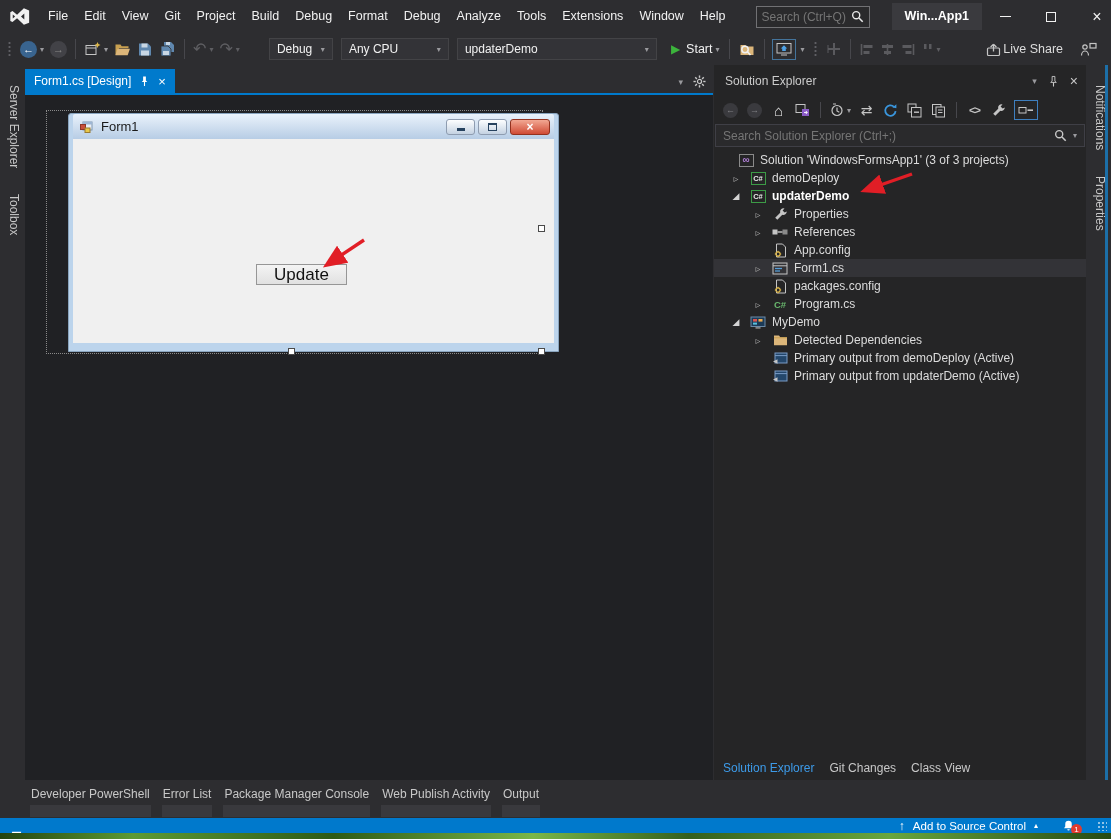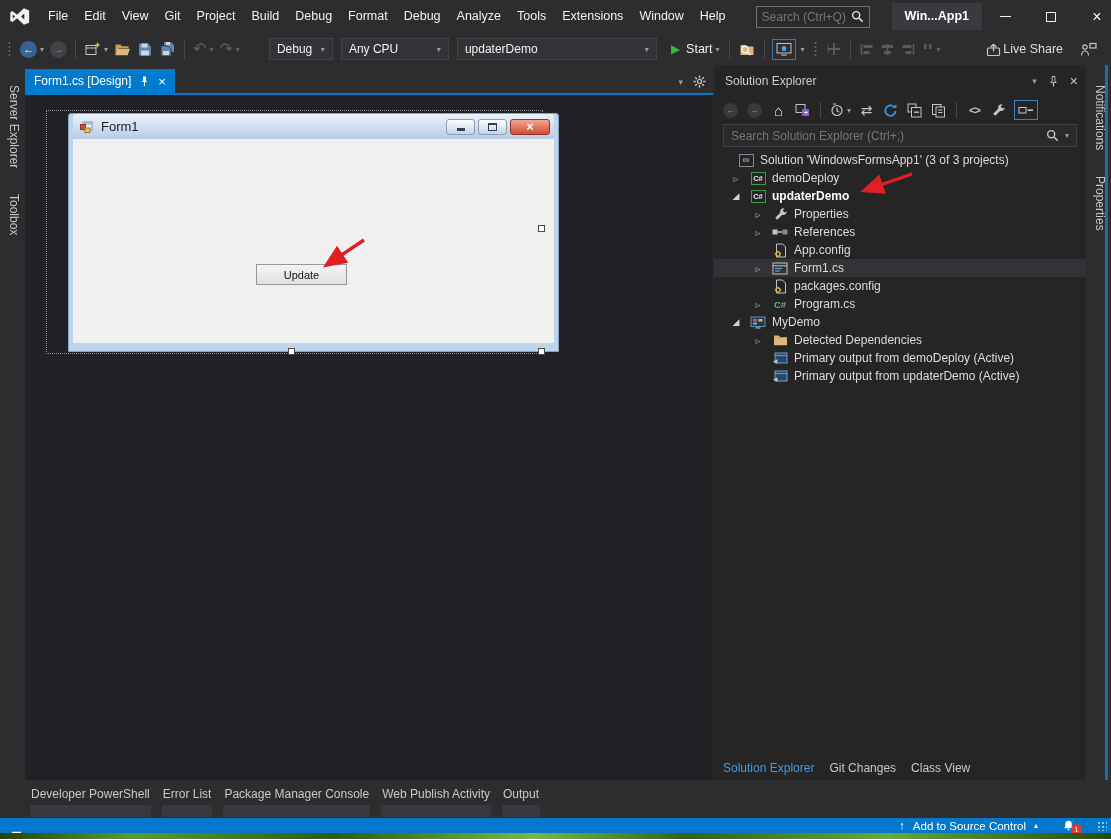--- a/index.html
+++ b/index.html
@@ -60,32 +60,32 @@
   .ftitle { height:25px; display:flex; align-items:center; padding:0 2px 0 6px; background:linear-gradient(#EAF2FB, #B7CDE5); border-radius:2px 2px 0 0; }
   .ftitle .txt { margin-left:7px; font-size:13px; color:#1A1A1A; }
   .fbtns { margin-left:auto; display:flex; gap:3px; padding-right:2px; }
   .fbtn { height:16px; border-radius:3px; border:1px solid #8E9CB0; background:linear-gradient(#FDFEFF,#C4D2E2); display:flex; align-items:center; justify-content:center; }
   .fbtn.mm { width:29px; }
   .fbtn.cl { width:40px; border-color:#93321F; background:linear-gradient(#F2A893,#D04B35); color:#fff; font-weight:bold; font-size:12px; line-height:12px; }
   .fmin { width:8px; height:3px; background:#26425F; margin-top:6px; }
   .fmax { width:9px; height:8px; border:1px solid #26425F; border-top-width:2px; }
   .fclient { position:relative; height:204px; background:#F0F0F0; }
   .fheading { position:absolute; top:45px; left:0; right:14px; text-align:center; font-size:34px; color:#0A0A0A; letter-spacing:0.5px; }
-  .fbutton { position:absolute; left:183px; top:125px; width:91px; height:21px; background:linear-gradient(#F4F4F4,#E1E1E1); border:1px solid #969696; display:flex; align-items:center; justify-content:center; font-size:11px; color:#111; }
+  .fbutton { position:absolute; left:183px; top:125px; width:91px; height:21px; background:linear-gradient(#F4F4F4,#E1E1E1); border:1px solid #969696; display:flex; align-items:center; justify-content:center; font-size:17px; color:#111; }
   .handle { position:absolute; width:7px; height:7px; background:#fff; border:1px solid #4A4A4A; }
   
   .solpanel { position:absolute; left:714px; top:65px; width:372px; height:715px; background:#252526; display:flex; flex-direction:column; }
   .solhead { height:32px; display:flex; align-items:center; padding:0 8px 0 11px; color:#CCCCCC; font-size:12px; }
   .solhead .hicons { margin-left:auto; display:flex; gap:11px; align-items:center; color:#C8C8C8; }
   .soltools { height:26px; display:flex; align-items:center; gap:7px; padding:0 8px; }
   .sicon { display:flex; align-items:center; justify-content:center; min-width:17px; height:18px; color:#C5C5C5; font-size:13px; }
   .scirc { width:15px; height:15px; border-radius:50%; background:#3A3A3E; color:#808084; font-size:9px; line-height:9px; display:flex; align-items:center; justify-content:center; }
   .ssep { width:1px; height:16px; background:#47474C; margin:0 2px; }
   .previewbox { border:1px solid #3E7FBF; width:24px; height:20px; display:flex; align-items:center; justify-content:center; }
-  .solsearch { height:23px; margin:1px 9px; background:#2A2A2C; border:1px solid #3F3F46; display:flex; align-items:center; padding:0 7px; }
+  .solsearch { height:23px; margin:1px 1px; background:#2A2A2C; border:1px solid #3F3F46; display:flex; align-items:center; padding:0 7px; }
   .solsearch input { flex:1; min-width:0; background:transparent; border:none; outline:none; color:#7F7F7F; font-size:12px; font-family:"Liberation Sans",sans-serif; }
   .solsearch .mag { color:#C8C8C8; display:flex; align-items:center; gap:3px; }
   .soltree { flex:1; overflow:hidden; padding-top:3px; }
   .trow { height:18px; display:flex; align-items:center; font-size:12px; color:#DCDCDC; white-space:nowrap; cursor:default; }
   .trow.sel { background:#333337; }
   .texp { width:16px; text-align:center; flex:none; }
   .texp.col { color:#9E9E9E; font-size:10px; }
   .texp.exp { color:#D4D4D4; font-size:9px; }
   .tico2 { width:20px; flex:none; margin:0 2px 0 4px; display:flex; align-items:center; justify-content:center; }
   .tlabel { margin-left:2px; }

